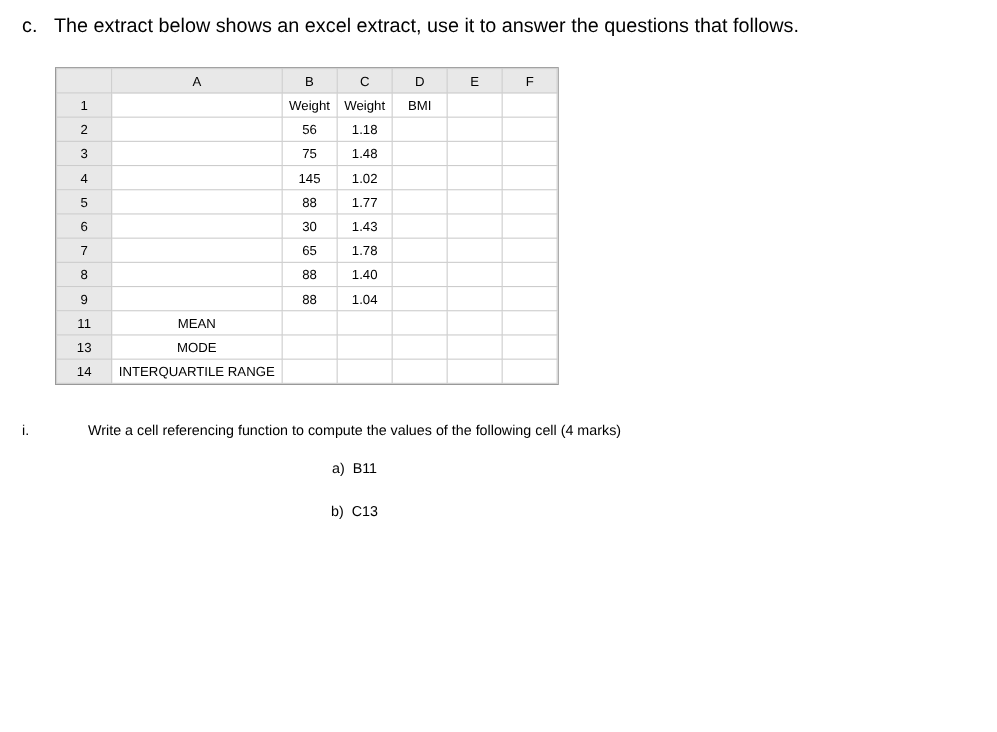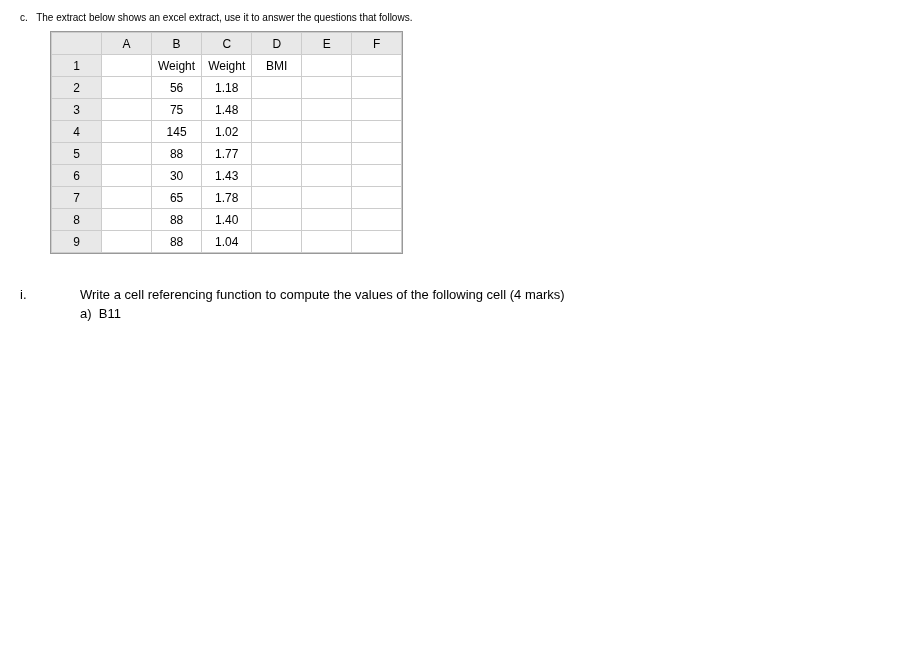--- a/index.html
+++ b/index.html
@@ -7,22 +7,22 @@
       font-family: Arial, sans-serif;
       font-size: 13px;
       background: #fff;
       color: #000;
       padding: 10px 20px;
       width: 906px;
       min-height: 665px;
     }
 
     .intro-text {
-      font-size: 10px;
-      margin-bottom: 6px;
+      font-size: 18px;
+      margin-bottom: 24px;
       line-height: 1.5;
     }
 
     .spreadsheet-container {
       border: 1px solid #999;
       display: inline-block;
       margin-left: 30px;
       margin-bottom: 20px;
     }
 
@@ -68,35 +68,37 @@
     }
 
     .col-e, .col-f {
       min-width: 60px;
       background: #fff;
     }
 
     .sub-q-item {
       line-height: 1.8;
       font-size: 13px;
+      margin-top: 16px;
     }
 
     .part-i {
       display: flex;
       margin-top: 10px;
       gap: 20px;
     }
 
     .part-i-label {
       font-size: 13px;
       min-width: 40px;
     }
 
     .part-i-content {
       font-size: 13px;
+      text-align: center;
     }
   </style>
 </head>
 <body>
 
 
 
 
 <div class="intro-text">
   <span>c.</span>
@@ -195,30 +197,61 @@
       <tr>
         <td class="row-header">9</td>
         <td></td>
         <td class="data-cell">88</td>
         <td class="data-cell">1.04</td>
         <td class="data-cell"></td>
         <td class="col-e"></td>
         <td class="col-f"></td>
       </tr>
 
+      <tr>
+        <td class="row-header">11</td>
+        <td class="label-cell" colspan="1">MEAN</td>
+        <td></td>
+        <td></td>
+        <td></td>
+        <td class="col-e"></td>
+        <td class="col-f"></td>
+      </tr>
+      <tr>
+        <td class="row-header">13</td>
+        <td class="label-cell">MODE</td>
+        <td></td>
+        <td></td>
+        <td></td>
+        <td class="col-e"></td>
+        <td class="col-f"></td>
+      </tr>
+      <tr>
+        <td class="row-header">14</td>
+        <td class="label-cell">INTERQUARTILE RANGE</td>
+        <td></td>
+        <td></td>
+        <td></td>
+        <td class="col-e"></td>
+        <td class="col-f"></td>
+      </tr>
     </tbody>
   </table>
 </div>
 
 
 <div class="part-i">
   <div class="part-i-label">i.</div>
   <div class="part-i-content">
     <p>Write a cell referencing function to compute the values of the following cell (4 marks)</p>
     <p class="sub-q-item">
       <span>a)&nbsp;</span>
       <span>B11</span>
     </p>
+    <p class="sub-q-item">
+      <span>b)&nbsp;</span>
+      <span>C13</span>
+    </p>
   </div>
 </div>
 
 
 
 
 </body></html>

